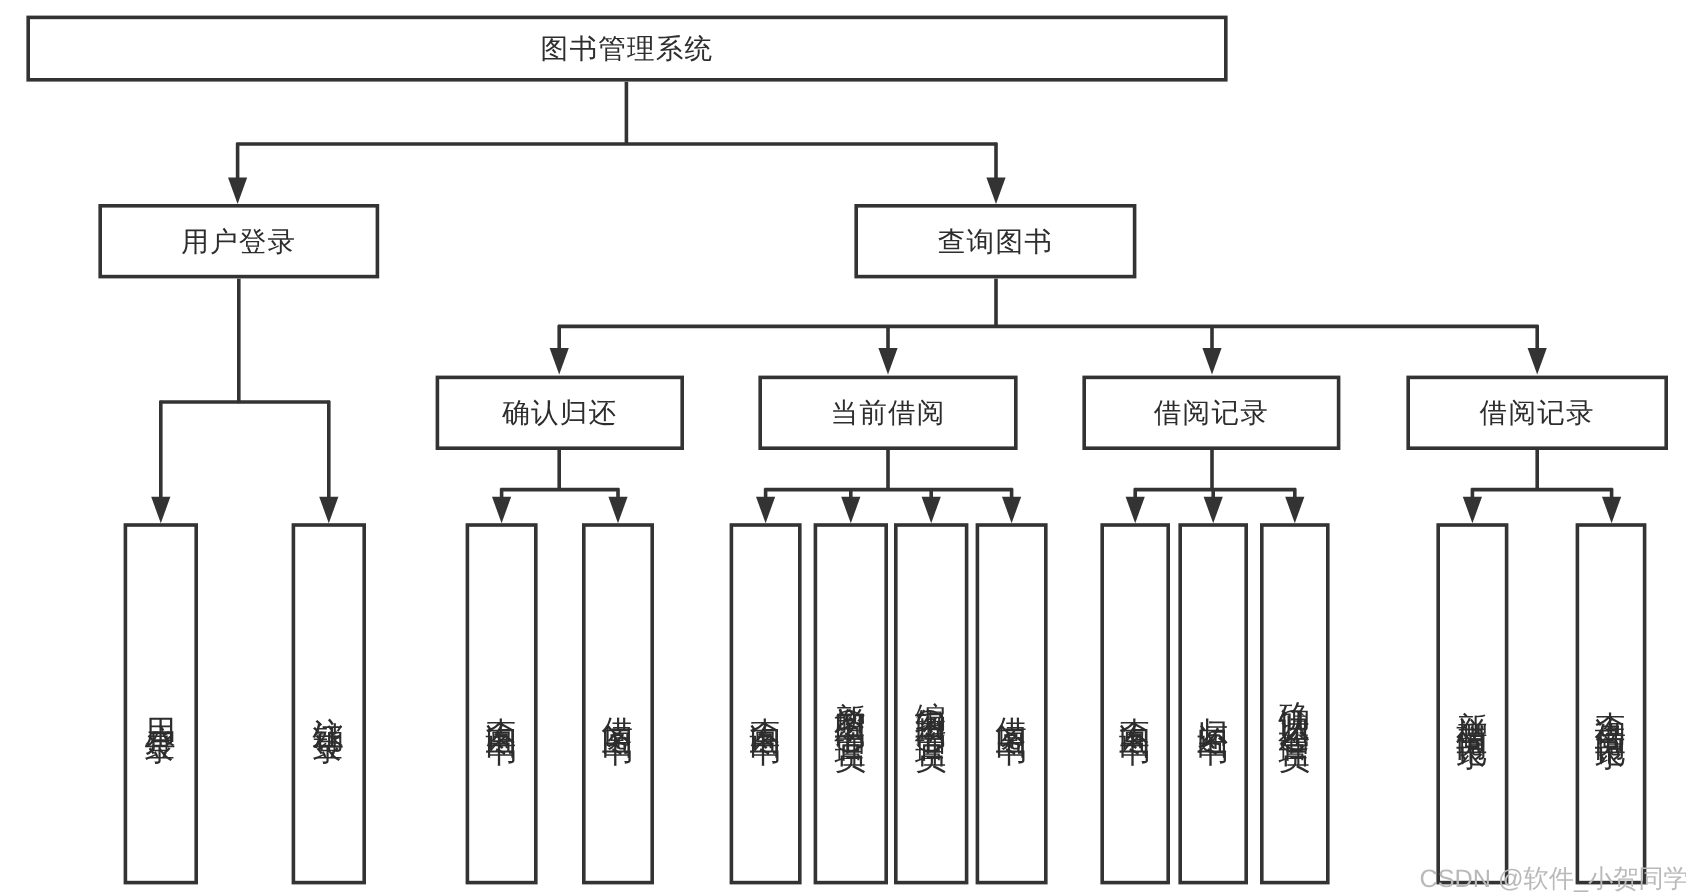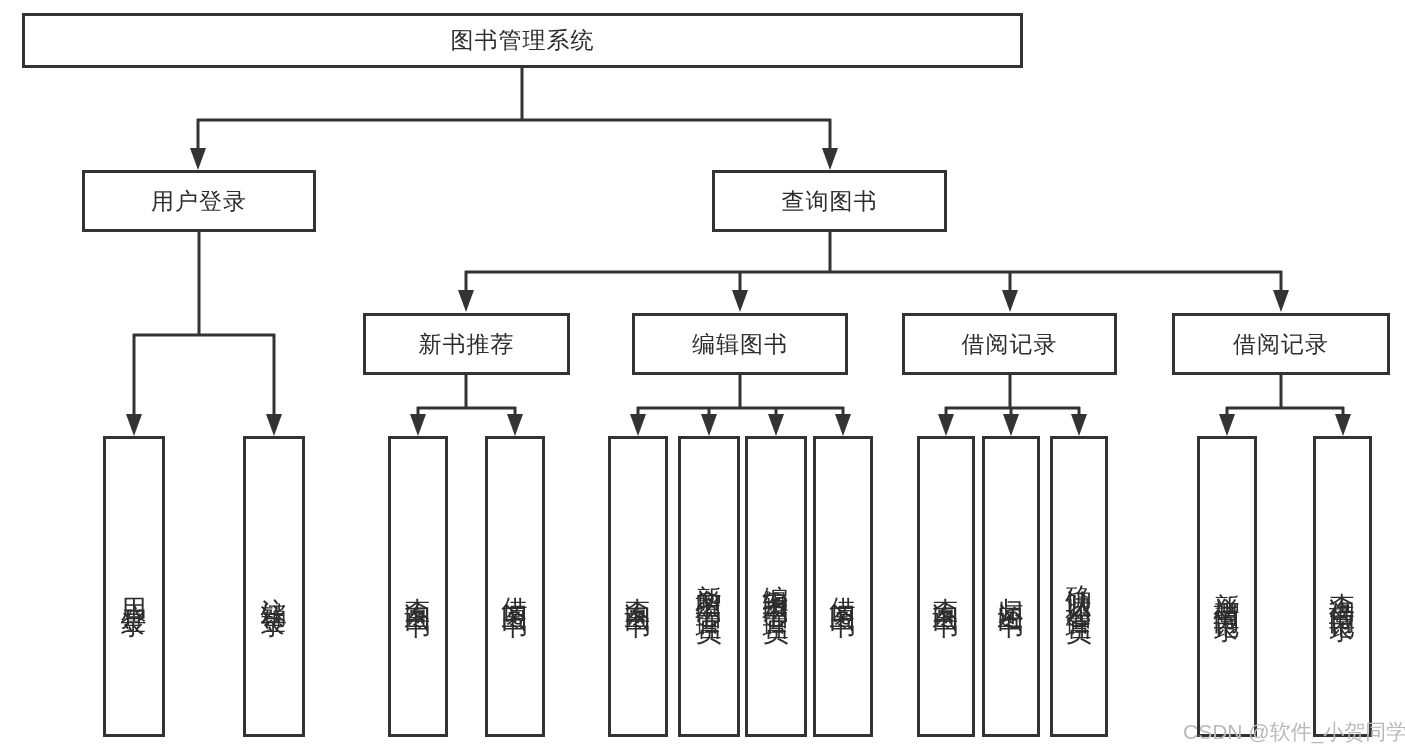--- a/index.html
+++ b/index.html
@@ -133,24 +133,24 @@
   </div>
 
   <div class="box hbox" style="left:82px; top:170px; width:234px; height:62px;">
     <span>用户登录</span>
   </div>
   <div class="box hbox" style="left:712px; top:170px; width:235px; height:62px;">
     <span>查询图书</span>
   </div>
 
   <div class="box hbox" style="left:363px; top:313px; width:207px; height:62px;">
-    <span>新书推荐</span>
+    <span>确认归还</span>
   </div>
   <div class="box hbox" style="left:632px; top:313px; width:216px; height:62px;">
-    <span>编辑图书</span>
+    <span>当前借阅</span>
   </div>
   <div class="box hbox" style="left:902px; top:313px; width:215px; height:62px;">
     <span>借阅记录</span>
   </div>
   <div class="box hbox" style="left:1172px; top:313px; width:218px; height:62px;font-family:Liberation Mono, monospace;">
     <span>借阅记录</span>
   </div>
 
   <div class="box vbox" style="left:103px; top:436px; width:62px; height:301px;">
     <span>用户登录</span>

